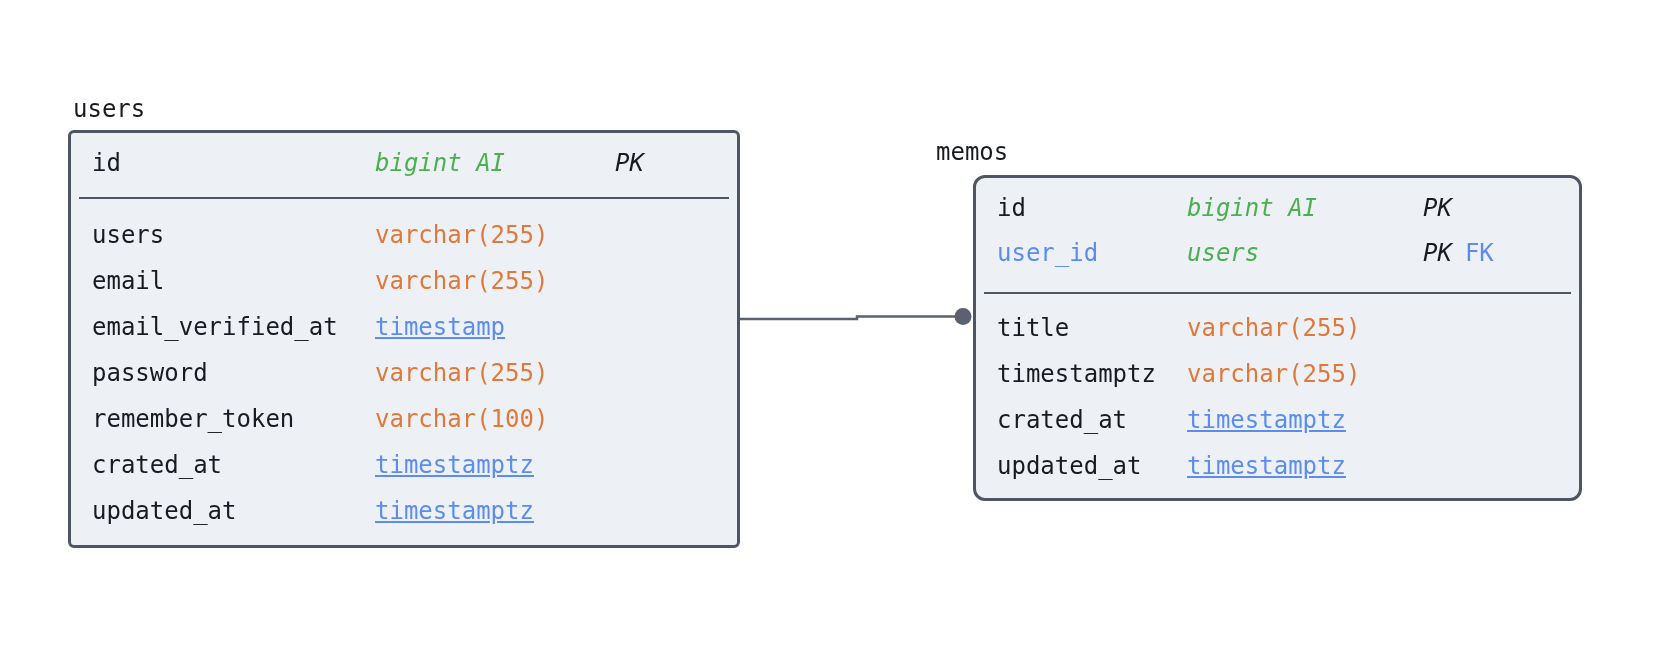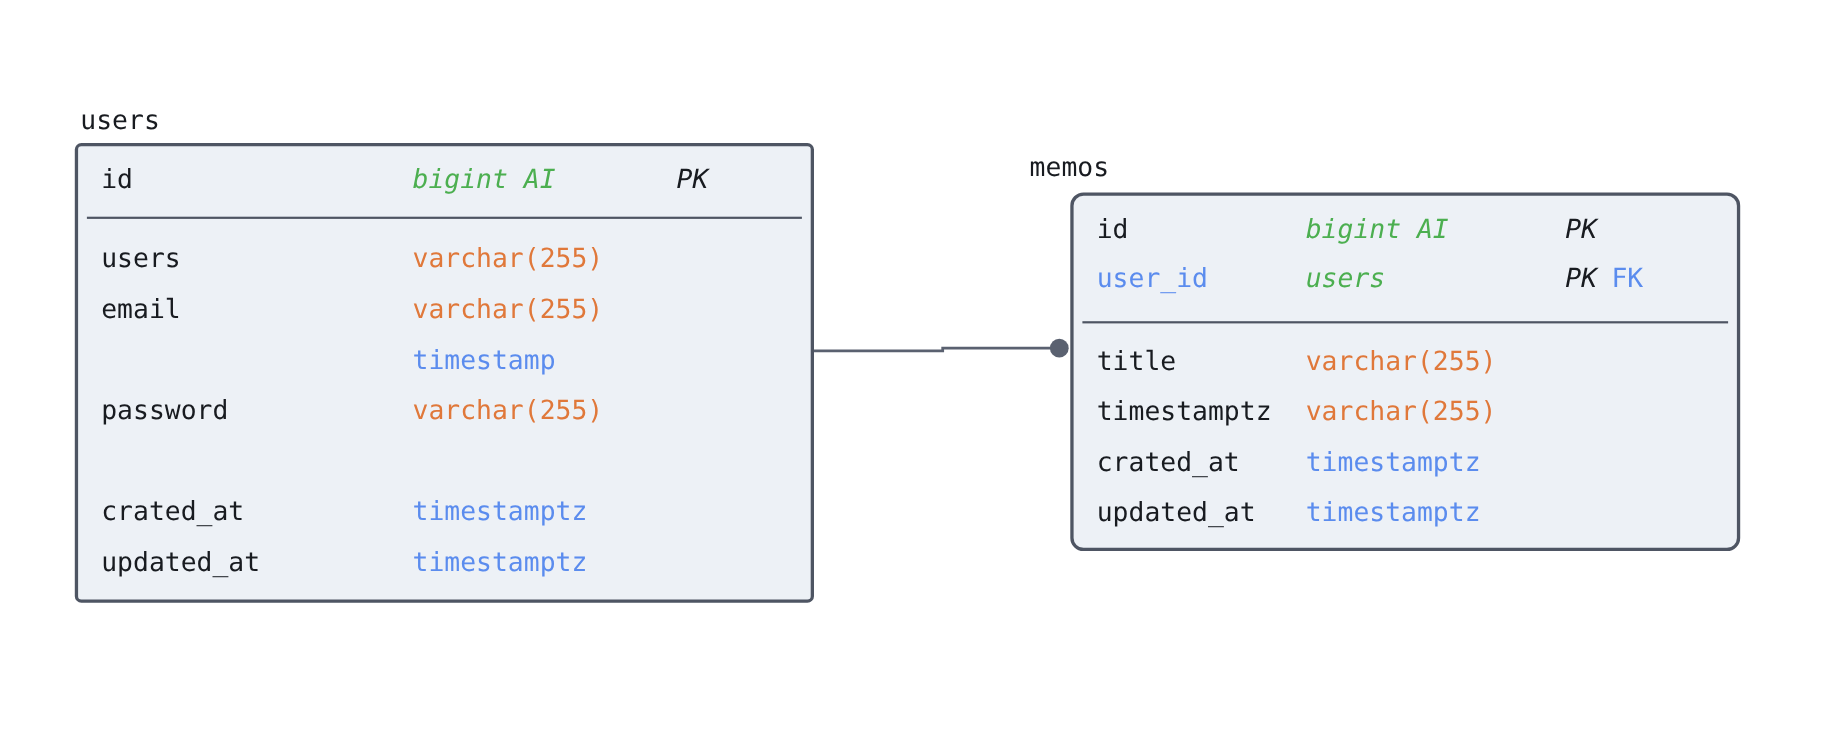--- a/index.html
+++ b/index.html
@@ -35,21 +35,21 @@
   }
   .col-name{position:absolute;left:21px;}
   .col-type{position:absolute;}
   .col-key{position:absolute;display:flex;}
   #users-box .col-type{left:304px;}
   #users-box .col-key{left:544px;}
   #memos-box .col-type{left:211px;}
   #memos-box .col-key{left:447px;}
   .t-green{color:var(--type_green);font-style:italic;}
   .t-orange{color:var(--type_orange);}
-  .t-blue{color:var(--type_blue);}
+  .t-blue{color:var(--type_blue);text-decoration:underline;}
   .n-blue{color:var(--type_blue);}
   .pk{color:var(--text);font-style:italic;}
   .fk{color:var(--type_blue);margin-left:13px;}
   .separator{
     position:absolute;left:8px;right:8px;height:2px;
     background:var(--border);
   }
   #connector-svg{position:absolute;left:0;top:0;}
 </style>
 </head>
@@ -69,25 +69,30 @@
   <div class="separator" style="top:64px"></div>
   <div class="row" style="top:79px">
     <span class="col-name">users</span>
     <span class="col-type t-orange">varchar(255)</span>
   </div>
   <div class="row" style="top:125px">
     <span class="col-name">email</span>
     <span class="col-type t-orange">varchar(255)</span>
   </div>
   <div class="row" style="top:171px">
+    <span class="col-name">email_verified_at</span>
     <span class="col-type t-blue">timestamp</span>
   </div>
   <div class="row" style="top:217px">
     <span class="col-name">password</span>
     <span class="col-type t-orange">varchar(255)</span>
+  </div>
+  <div class="row" style="top:263px">
+    <span class="col-name">remember_token</span>
+    <span class="col-type t-orange">varchar(100)</span>
   </div>
   <div class="row" style="top:309px">
     <span class="col-name">crated_at</span>
     <span class="col-type t-blue">timestamptz</span>
   </div>
   <div class="row" style="top:355px">
     <span class="col-name">updated_at</span>
     <span class="col-type t-blue">timestamptz</span>
   </div>
 </div>

